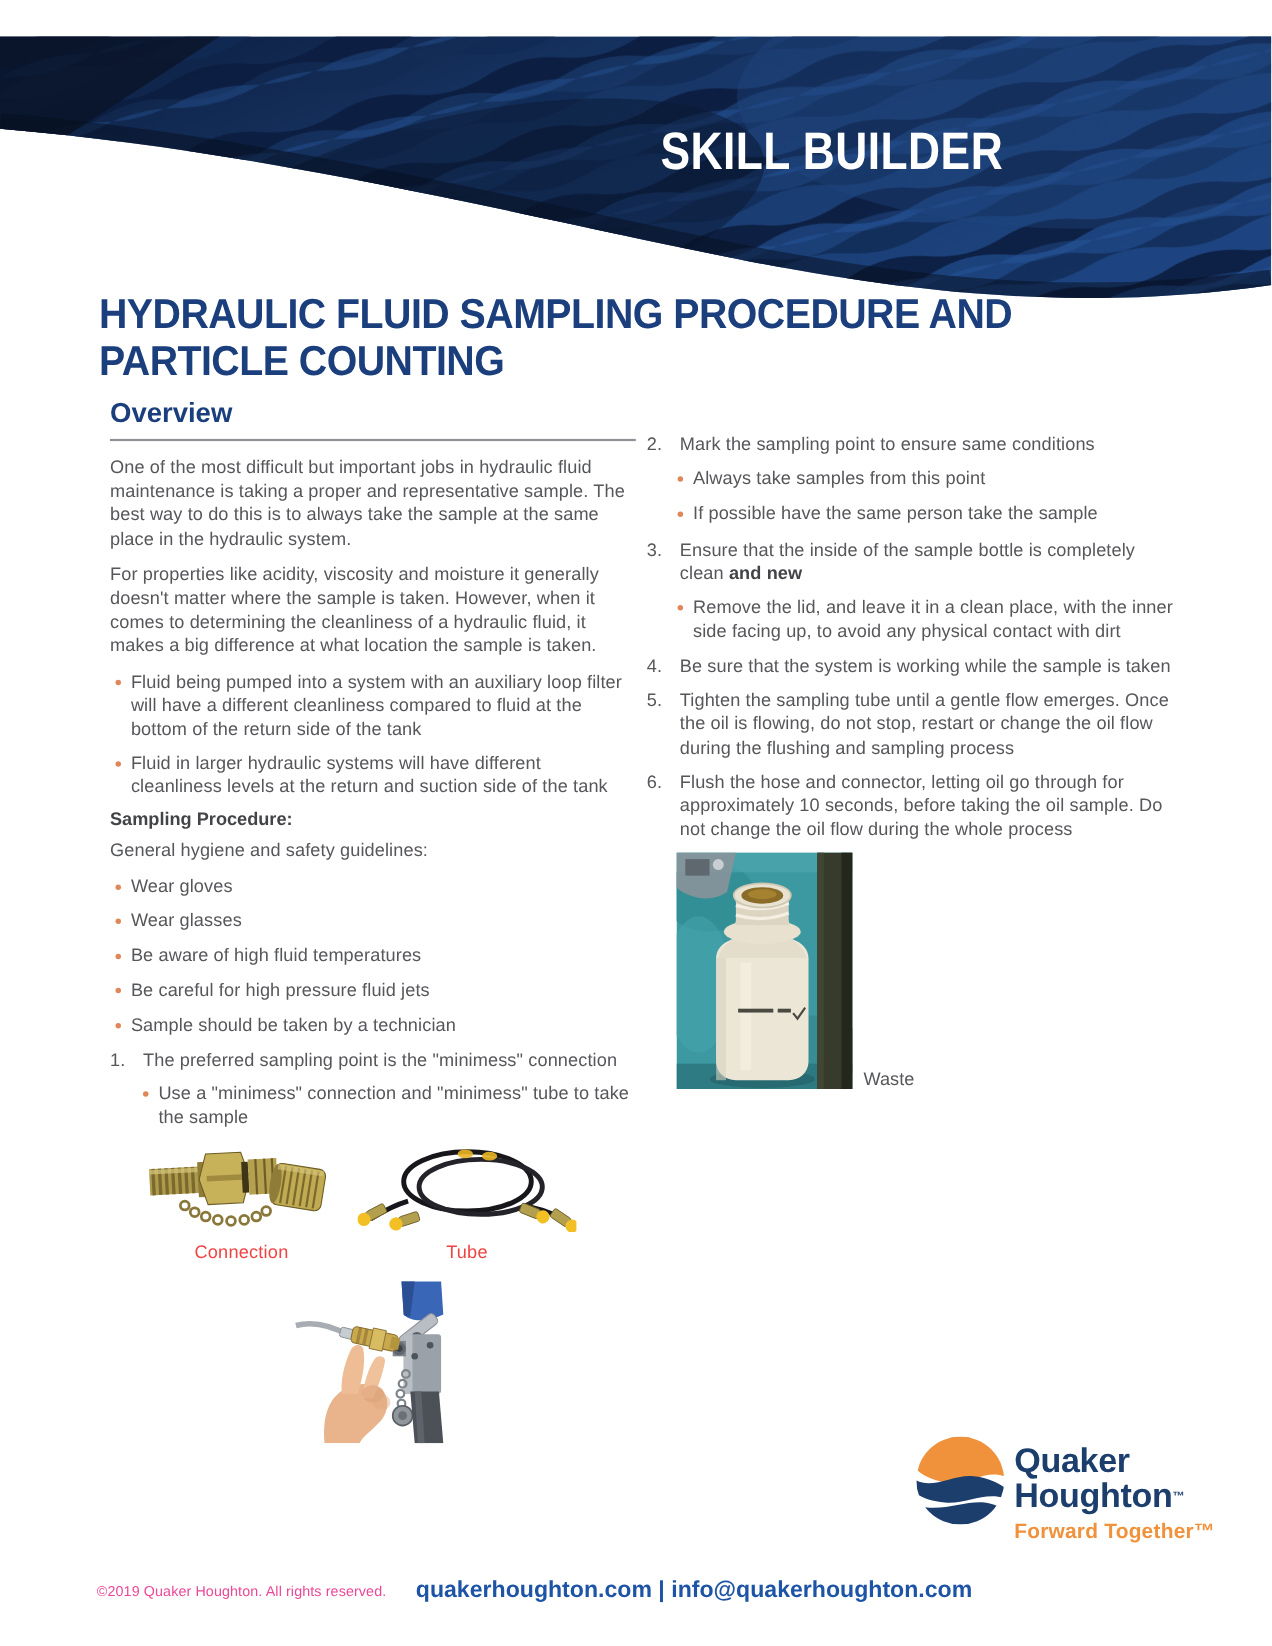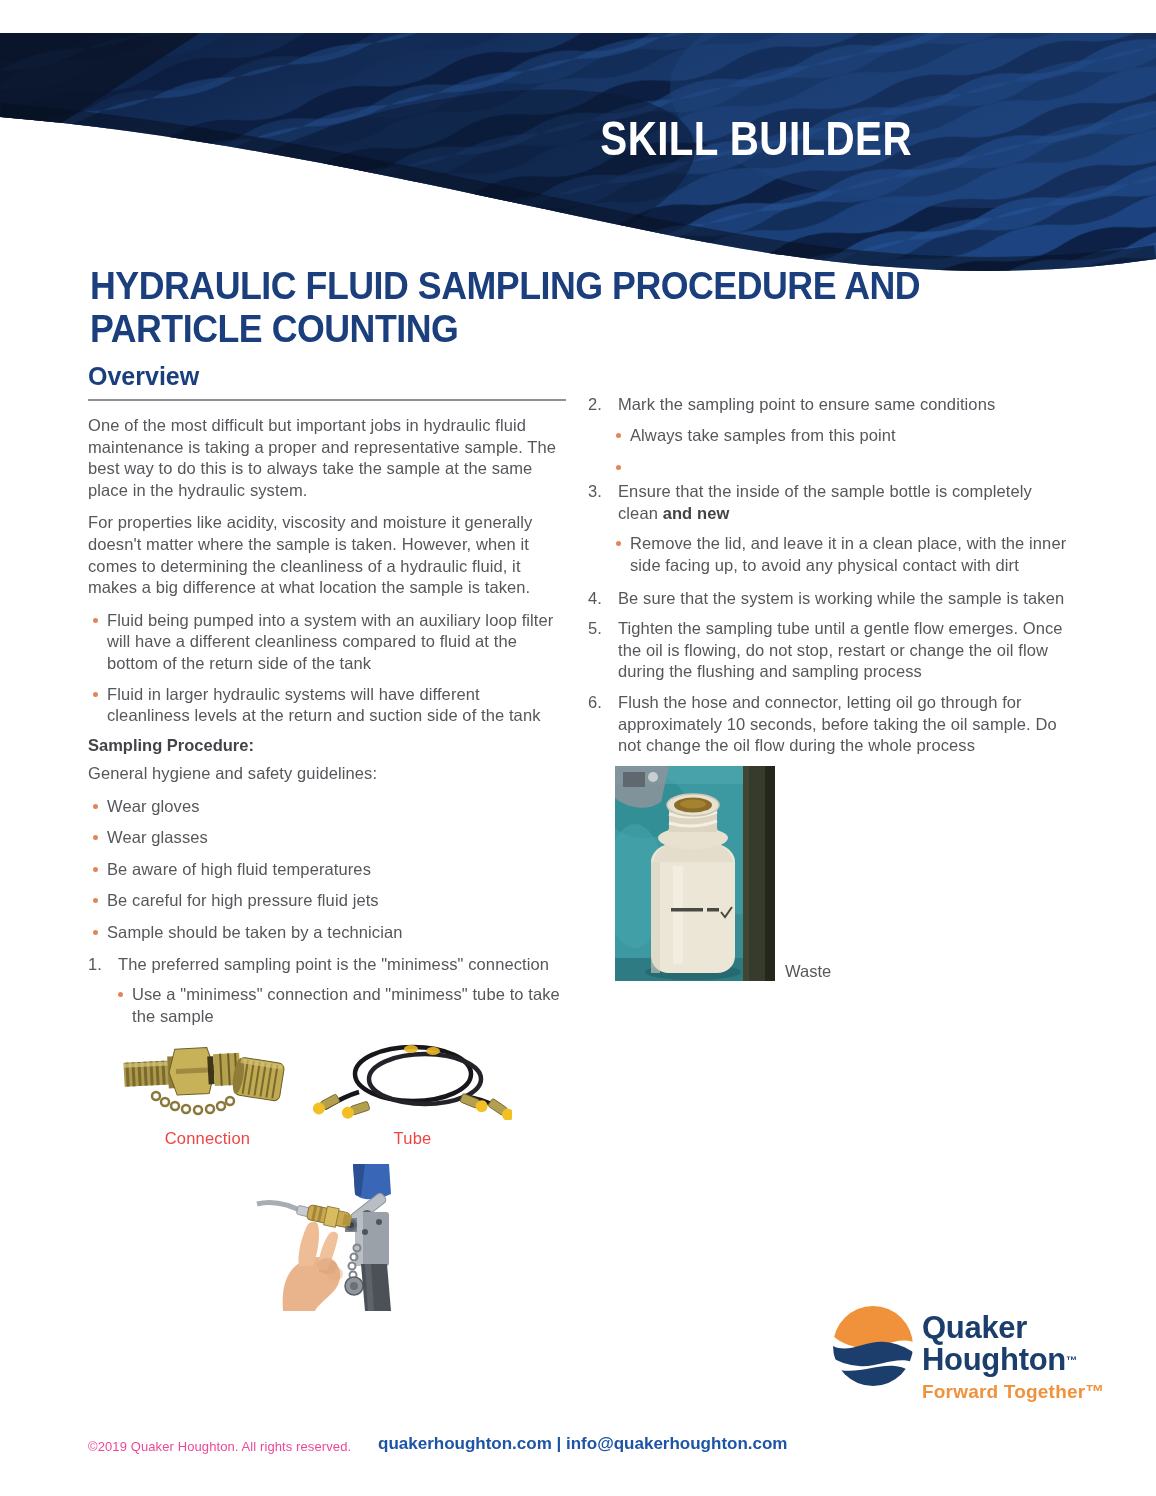--- a/index.html
+++ b/index.html
@@ -10,21 +10,21 @@
   .header-wrap{position:absolute;top:0;left:0;width:1000px;height:252px;margin-top:33px;}
   .skill-badge{position:absolute;top:78px;right:88px;color:#ffffff;font-size:48px;font-weight:900;
                letter-spacing:.5px;transform:scaleX(.84);transform-origin:right center;white-space:nowrap;}
 
   
   .doc-title{position:absolute;left:90px;top:240px;width:935px;color:#1b3e7d;font-size:38px;
              font-weight:800;line-height:1.12;letter-spacing:-.5px;transform:scaleX(.94);
              transform-origin:left top;}
 
   
-  .col-left{position:absolute;left:88px;top:362px;width:478px;}
+  .col-left{position:absolute;left:100px;top:362px;width:478px;}
   .col-right{position:absolute;left:588px;top:394px;width:482px;}
   .bodytext,.col-left p,.col-right p{color:#56575b;font-size:16.5px;line-height:1.31;letter-spacing:.1px;}
   h2.overview{color:#1b3e7d;font-size:25px;font-weight:800;margin:0;letter-spacing:0;}
   .rule{height:2px;background:#8f9093;margin:8px 0 14px;}
   .col-left p,.col-right p{margin:0 0 11px;}
   h3.subhead{color:#434448;font-size:16.5px;font-weight:700;margin:3px 0 8px;}
 
   .bitem{display:flex;margin-bottom:9px;}
   .dot{width:5px;height:5px;border-radius:50%;background:#e0875a;margin:8px 9px 0 5px;flex:none;}
   .safety .bitem{margin-bottom:10px;}
@@ -47,21 +47,21 @@
 
   
   .logo{position:absolute;left:833px;top:1306px;display:flex;align-items:flex-start;}
   .logo-text{margin-left:9px;padding-top:6px;}
   .logo-name{color:#1c3e6d;font-size:31px;font-weight:800;line-height:32px;letter-spacing:-.3px;}
   .logo-tm{font-size:11px;vertical-align:6px;font-weight:700;}
   .logo-tag{color:#f0923b;font-size:19px;font-weight:700;margin-top:5px;letter-spacing:.2px;}
 
   
   .footer-copy{position:absolute;left:88px;top:1439px;font-size:13px;color:#ec4899;letter-spacing:.1px;}
-  .footer-links{position:absolute;left:378px;top:1434px;font-size:17px;font-weight:800;color:#1d54a5;}
+  .footer-links{position:absolute;left:378px;top:1434px;font-size:21px;font-weight:800;color:#1d54a5;}
 </style>
 </head>
 <body>
 
 <div class="page">
 
   <div class="header-wrap">
     <svg width="1156" height="252" viewBox="0 0 1156 252">
       <defs>
         <linearGradient id="hg" x1="0" y1="0" x2="1" y2="0.6">
@@ -267,20 +267,21 @@
     <div class="numitem">
       <span class="num">2.</span>
       <span class="ntext">Mark the sampling point to ensure same conditions</span>
     </div>
     <div class="bitem bodytext sub">
       <span class="dot"></span>
       <span>Always take samples from this point</span>
     </div>
     <div class="bitem bodytext sub">
       <span class="dot"></span>
+      <span>If possible have the same person take the sample</span>
     </div>
 
     <div class="numitem">
       <span class="num">3.</span>
       <span class="ntext"><span>Ensure that the inside of the sample bottle is completely clean </span><b class="bnew">and new</b></span>
     </div>
     <div class="bitem bodytext sub">
       <span class="dot"></span>
       <span>Remove the lid, and leave it in a clean place, with the inner side facing up, to avoid any physical contact with dirt</span>
     </div>

